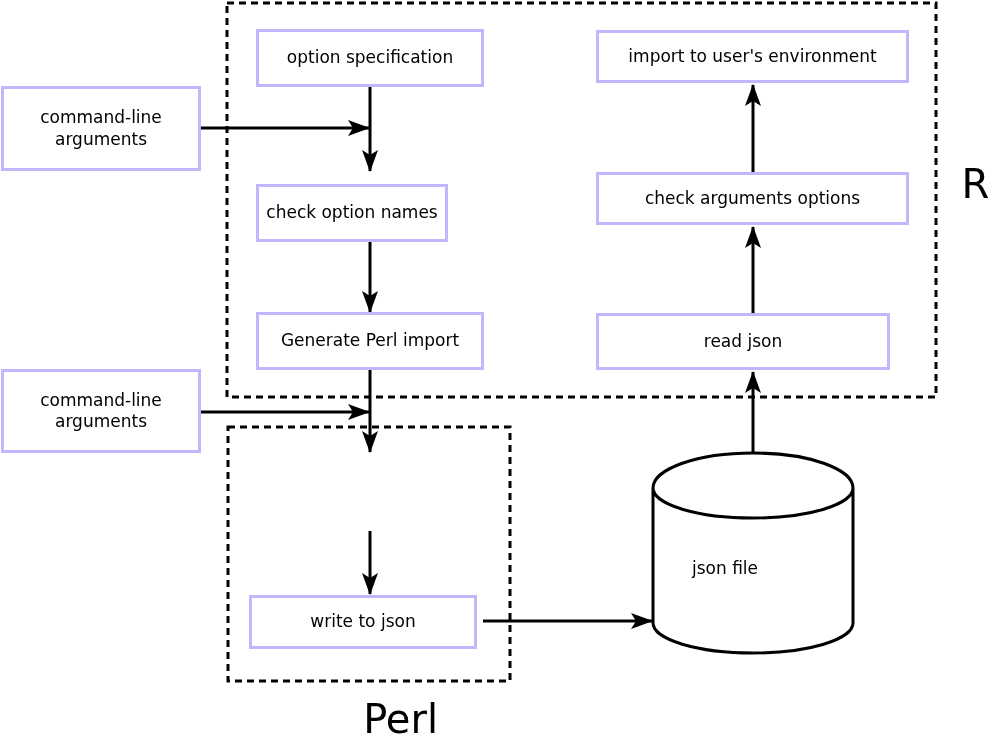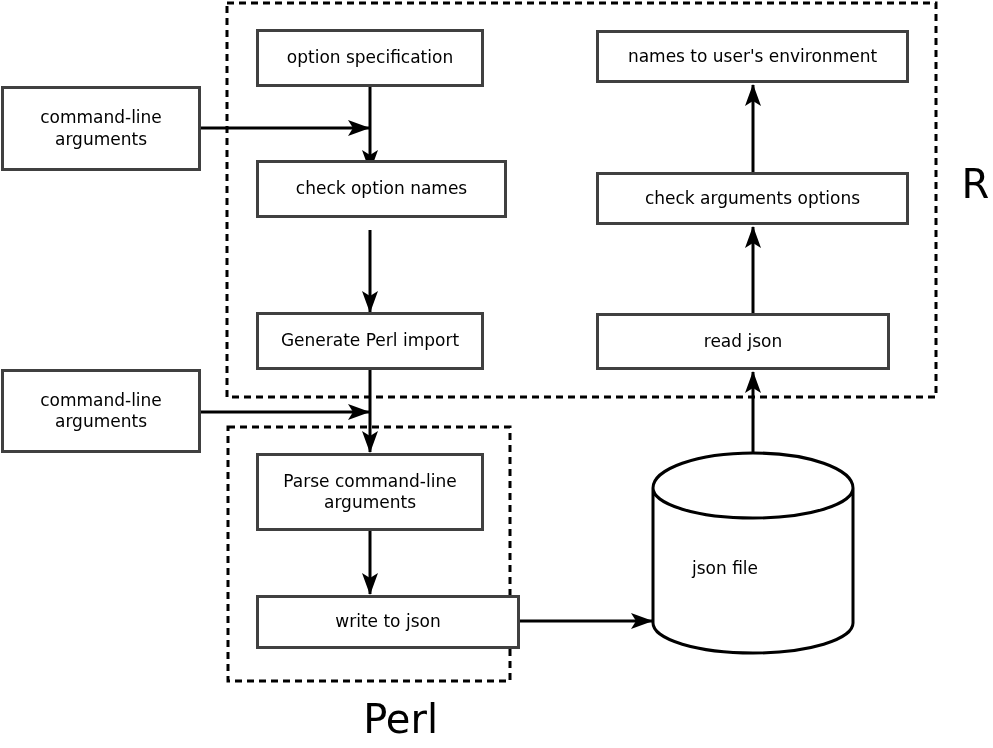--- a/index.html
+++ b/index.html
@@ -17,38 +17,38 @@
     overflow: hidden;
   }
   #wires {
     position: absolute;
     left: 0;
     top: 0;
   }
   .node {
     position: absolute;
     box-sizing: border-box;
-    border: 3px solid #404040;
+    border: 3px solid #c4b5fd;
     background: #ffffff;
     display: flex;
     align-items: center;
     justify-content: center;
     text-align: center;
     font-size: 17px;
     line-height: 1.25;
   }
   .node .lbl {
     display: inline-block;
   }
   
   .n-option-spec      { left: 256px; top: 29px;  width: 228px; height: 58px; }
-  .n-check-names      { left: 256px; top: 160px; width: 251px; height: 58px; }
+  .n-check-names      { left: 256px; top: 184px; width: 192px; height: 58px; }
   .n-gen-perl         { left: 256px; top: 312px; width: 228px; height: 58px; }
   .n-parse-args       { left: 256px; top: 453px; width: 228px; height: 78px; }
-  .n-write-json       { left: 256px; top: 595px; width: 264px; height: 54px; }
+  .n-write-json       { left: 249px; top: 595px; width: 228px; height: 54px; }
   
   .n-import-env       { left: 596px; top: 30px;  width: 313px; height: 53px; }
   .n-check-mandatory  { left: 596px; top: 172px; width: 313px; height: 53px; }
   .n-read-json        { left: 596px; top: 313px; width: 294px; height: 57px; }
   
   .n-cmdline-1        { left: 1px;   top: 86px;  width: 200px; height: 85px; }
   .n-cmdline-2        { left: 1px;   top: 369px; width: 200px; height: 84px; }
   .n-cmdline-1 .lbl,
   .n-cmdline-2 .lbl   { max-width: 150px; }
   .n-parse-args .lbl  { max-width: 205px; }
@@ -104,29 +104,26 @@
 
   <div class="node n-option-spec">
     <span class="lbl">option specification</span>
   </div>
   <div class="node n-check-names">
     <span class="lbl">check option names</span>
   </div>
   <div class="node n-gen-perl">
     <span class="lbl">Generate Perl import</span>
   </div>
-  <div class="node n-parse-args">
-    <span class="lbl">Parse command-line arguments</span>
-  </div>
   <div class="node n-write-json">
     <span class="lbl">write to json</span>
   </div>
 
   <div class="node n-import-env">
-    <span class="lbl">names to user's environment</span>
+    <span class="lbl">import to user's environment</span>
   </div>
   <div class="node n-check-mandatory">
     <span class="lbl">check arguments options</span>
   </div>
   <div class="node n-read-json">
     <span class="lbl">read json</span>
   </div>
 
   <div class="node n-cmdline-1">
     <span class="lbl">command-line arguments</span>

